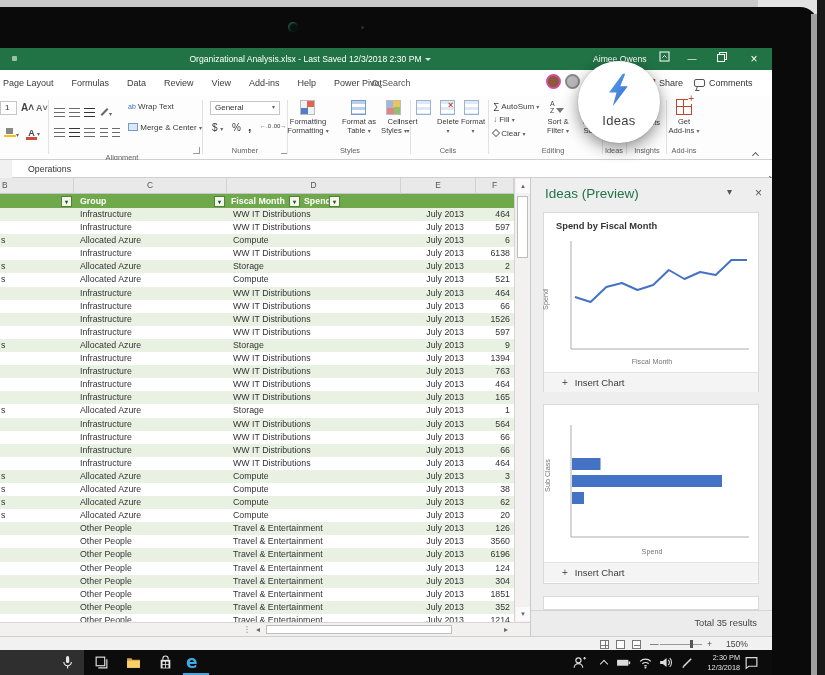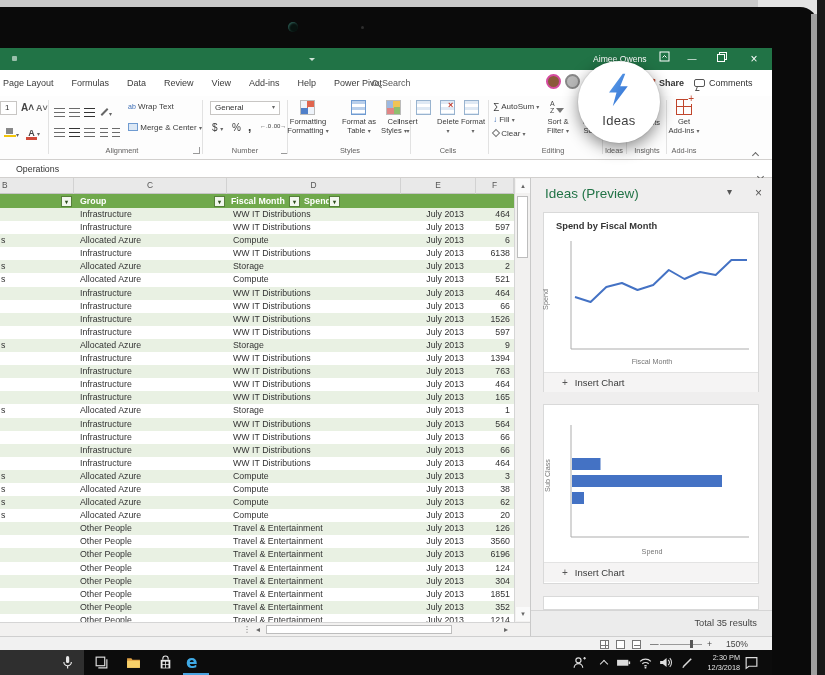--- a/index.html
+++ b/index.html
@@ -56,21 +56,21 @@
      linear-gradient(#c0452c,#c0452c) 0 0/1.4px 16px no-repeat,
      linear-gradient(#c0452c,#c0452c) 15px 0/1.4px 16px no-repeat;}
   .ic-addin::after{content:"+";position:absolute;right:-2px;top:-5px;color:#c0452c;font-size:10px;background:#fdfdfd;line-height:10px;}
   .diamond{display:inline-block;width:6px;height:6px;border:1px solid #777;transform:rotate(45deg);}
   .fillc{display:inline-block;width:12px;height:9px;background:linear-gradient(#888,#888) 2px 0/7px 6px no-repeat,linear-gradient(#f3c50a,#f3c50a) 0 7px/12px 3px no-repeat;}
   .fontc{display:inline-block;width:11px;height:11px;font-size:9px;font-weight:bold;color:#444;line-height:8px;text-align:center;border-bottom:3px solid #d04a3a;}
   .chev-up{display:inline-block;width:5px;height:5px;border-left:1.4px solid #666;border-top:1.4px solid #666;transform:rotate(45deg);}
   .chev-down{display:inline-block;width:5px;height:5px;border-right:1.4px solid #666;border-bottom:1.4px solid #666;transform:rotate(45deg);}
   .funnel{display:inline-block;width:0;height:0;border-left:4px solid transparent;border-right:4px solid transparent;border-top:5px solid #777;}
   
-  .fbar{position:absolute;left:0;top:112px;width:804px;height:18px;background:#fff;border-bottom:1px solid #d2d0ce;}
+  .fbar{position:absolute;left:12px;top:112px;width:804px;height:18px;background:#fff;border-bottom:1px solid #d2d0ce;}
   .fbar-text{position:absolute;left:16px;top:0;height:18px;line-height:18px;font-size:8.8px;color:#333;}
   
   .colheads{position:absolute;left:0;top:130px;width:514px;height:16px;background:#e9e9e9;border-bottom:1px solid #c6c6c6;display:flex;}
   .colhead{height:16px;line-height:15px;font-size:8.4px;color:#555;text-align:center;border-right:1px solid #d2d2d2;}
   .theader{position:absolute;left:0;top:146px;width:514px;height:14px;background:#70A94C;display:flex;}
   .thcell{position:relative;height:26px;line-height:14px;color:#fff;font-weight:bold;font-size:8.8px;white-space:nowrap;overflow:hidden;}
   .filterbox{position:absolute;right:2px;top:1.5px;width:11px;height:11px;background:#f2f7ee;border:1px solid #567f3a;font-size:6px;color:#2e4d1d;text-align:center;line-height:10px;}
   .rows{position:absolute;left:0;top:160px;width:514px;height:414px;overflow:hidden;background:#fff;}
   .trow{display:flex;height:13.1px;line-height:13.1px;background:#fff;}
   .trow.band{background:#E9F1E3;}
@@ -127,21 +127,21 @@
   <div class="bezel"></div>
   <div class="edge-right"></div>
   <div class="edge-right-dark"></div>
   <div class="camera"></div>
   <div class="camera-dot"></div>
 
   <div class="screen">
 
     <div class="titlebar">
       <div class="qat-dot"></div>
-      <div class="doc-title"><span class="tb-caret"></span></div>
+      <div class="doc-title"><span>Organizational Analysis.xlsx - Last Saved 12/3/2018 2:30 PM</span><span class="tb-caret"></span></div>
       <div class="user-name">Aimee Owens</div>
       <div class="win-btn" style="left:654px;">
         <svg width="11" height="11" viewBox="0 0 11 11">
             <rect x="1" y="1" width="9" height="9" fill="none" stroke="#fff" stroke-width="1"></rect>
             <path d="M3.5 6.5 L5.5 4.5 L7.5 6.5" fill="none" stroke="#fff" stroke-width="1"></path>
           </svg>
       </div>
       <div class="win-btn" style="left:682px;font-size:9px;"><span>—</span></div>
       <div class="win-btn" style="left:712px;">
         <svg width="10" height="10" viewBox="0 0 10 10">
@@ -150,21 +150,21 @@
           </svg>
       </div>
       <div class="win-btn" style="left:744px;font-size:12px;"><span>×</span></div>
     </div>
 
     <div class="tabsrow">
       <div class="tabs-wrap"><span class="tab">Page Layout</span><span class="tab">Formulas</span><span class="tab">Data</span><span class="tab">Review</span><span class="tab">View</span><span class="tab">Add-ins</span><span class="tab">Help</span><span class="tab">Power Pivot</span></div>
       <div class="search-box"><span class="mag-ic"></span><span>Search</span></div>
       <div class="avatar" style="left:546px;background:#8a5a3a;border:2px solid #d54ba0;"></div>
       <div class="avatar" style="left:565px;background:#b9b9b9;border:2px solid #888;"></div>
-      <div class="share-btn" style="left:645px;font-weight:bold;">
+      <div class="share-btn" style="left:645px;">
         <svg width="11" height="11" viewBox="0 0 11 11" style="vertical-align:-2px;margin-right:3px;">
             <circle cx="4" cy="3.4" r="2" fill="none" stroke="#c0452c" stroke-width="1.1"></circle>
             <path d="M1 10 a3.2 3.2 0 0 1 6 0" fill="none" stroke="#c0452c" stroke-width="1.1"></path>
             <path d="M7.2 4.8 L10 2.6 M10 2.6 l-2.2-.4 M10 2.6 l-.4 2.2" stroke="#c0452c" stroke-width="1" fill="none"></path>
           </svg><span>Share</span>
       </div>
       <div class="comments-btn" style="left:694px;"><span class="bubble"></span><span>Comments</span></div>
     </div>
 
     <div class="ribbon">
@@ -180,21 +180,21 @@
       <div style="position:absolute;left:69px;top:7px;"><span class="ic-lines"></span></div>
       <div style="position:absolute;left:84px;top:7px;"><span class="ic-lines" style="background:repeating-linear-gradient(to bottom,#333 0 1.4px,transparent 1.4px 4px);"></span></div>
       <div style="position:absolute;left:100px;top:6px;"><span style="display:inline-block;width:9px;height:2px;background:#666;transform:rotate(-45deg);margin-bottom:3px;"></span><span class="dd">▾</span></div>
       <div class="rtxt" style="left:128px;top:6px;"><span style="font-size:7px;color:#3c6db5;">ab</span> <span>Wrap Text</span></div>
       <div style="position:absolute;left:54px;top:27px;"><span class="ic-lines"></span></div>
       <div style="position:absolute;left:69px;top:27px;"><span class="ic-lines" style="background:repeating-linear-gradient(to bottom,#333 0 1.4px,transparent 1.4px 4px);"></span></div>
       <div style="position:absolute;left:84px;top:27px;"><span class="ic-lines"></span></div>
       <div style="position:absolute;left:100px;top:27px;"><span class="ic-lines" style="width:8px;"></span></div>
       <div style="position:absolute;left:112px;top:27px;"><span class="ic-lines" style="width:8px;"></span></div>
       <div class="rtxt" style="left:128px;top:27px;"><span style="display:inline-block;width:10px;height:8px;border:1px solid #6f9bd1;background:#dce8f5;vertical-align:-1px;"></span> <span>Merge &amp; Center</span> <span class="dd">▾</span></div>
-      <div class="glabel" style="left:92px;width:60px;">Alignment</div>
+      <div class="glabel" style="left:92px;width:60px;margin-top:7px;">Alignment</div>
       <div class="launcher" style="left:193px;"></div>
       <div class="rdiv" style="left:202px;"></div>
 
       <div class="dropbox" style="left:210px;top:5px;width:70px;height:14px;"><span>General</span><span class="dd" style="float:right;">▾</span></div>
       <div class="rtxt" style="left:212px;top:26px;font-size:10px;"><span>$</span> <span class="dd">▾</span></div>
       <div class="rtxt" style="left:232px;top:26px;font-size:10px;"><span>%</span></div>
       <div class="rtxt" style="left:248px;top:24px;font-size:12px;font-weight:bold;"><span>,</span></div>
       <div class="rtxt" style="left:260px;top:27px;font-size:6px;">←.0</div>
       <div class="rtxt" style="left:272px;top:27px;font-size:6px;">.00→</div>
       <div class="glabel" style="left:218px;width:54px;">Number</div>

